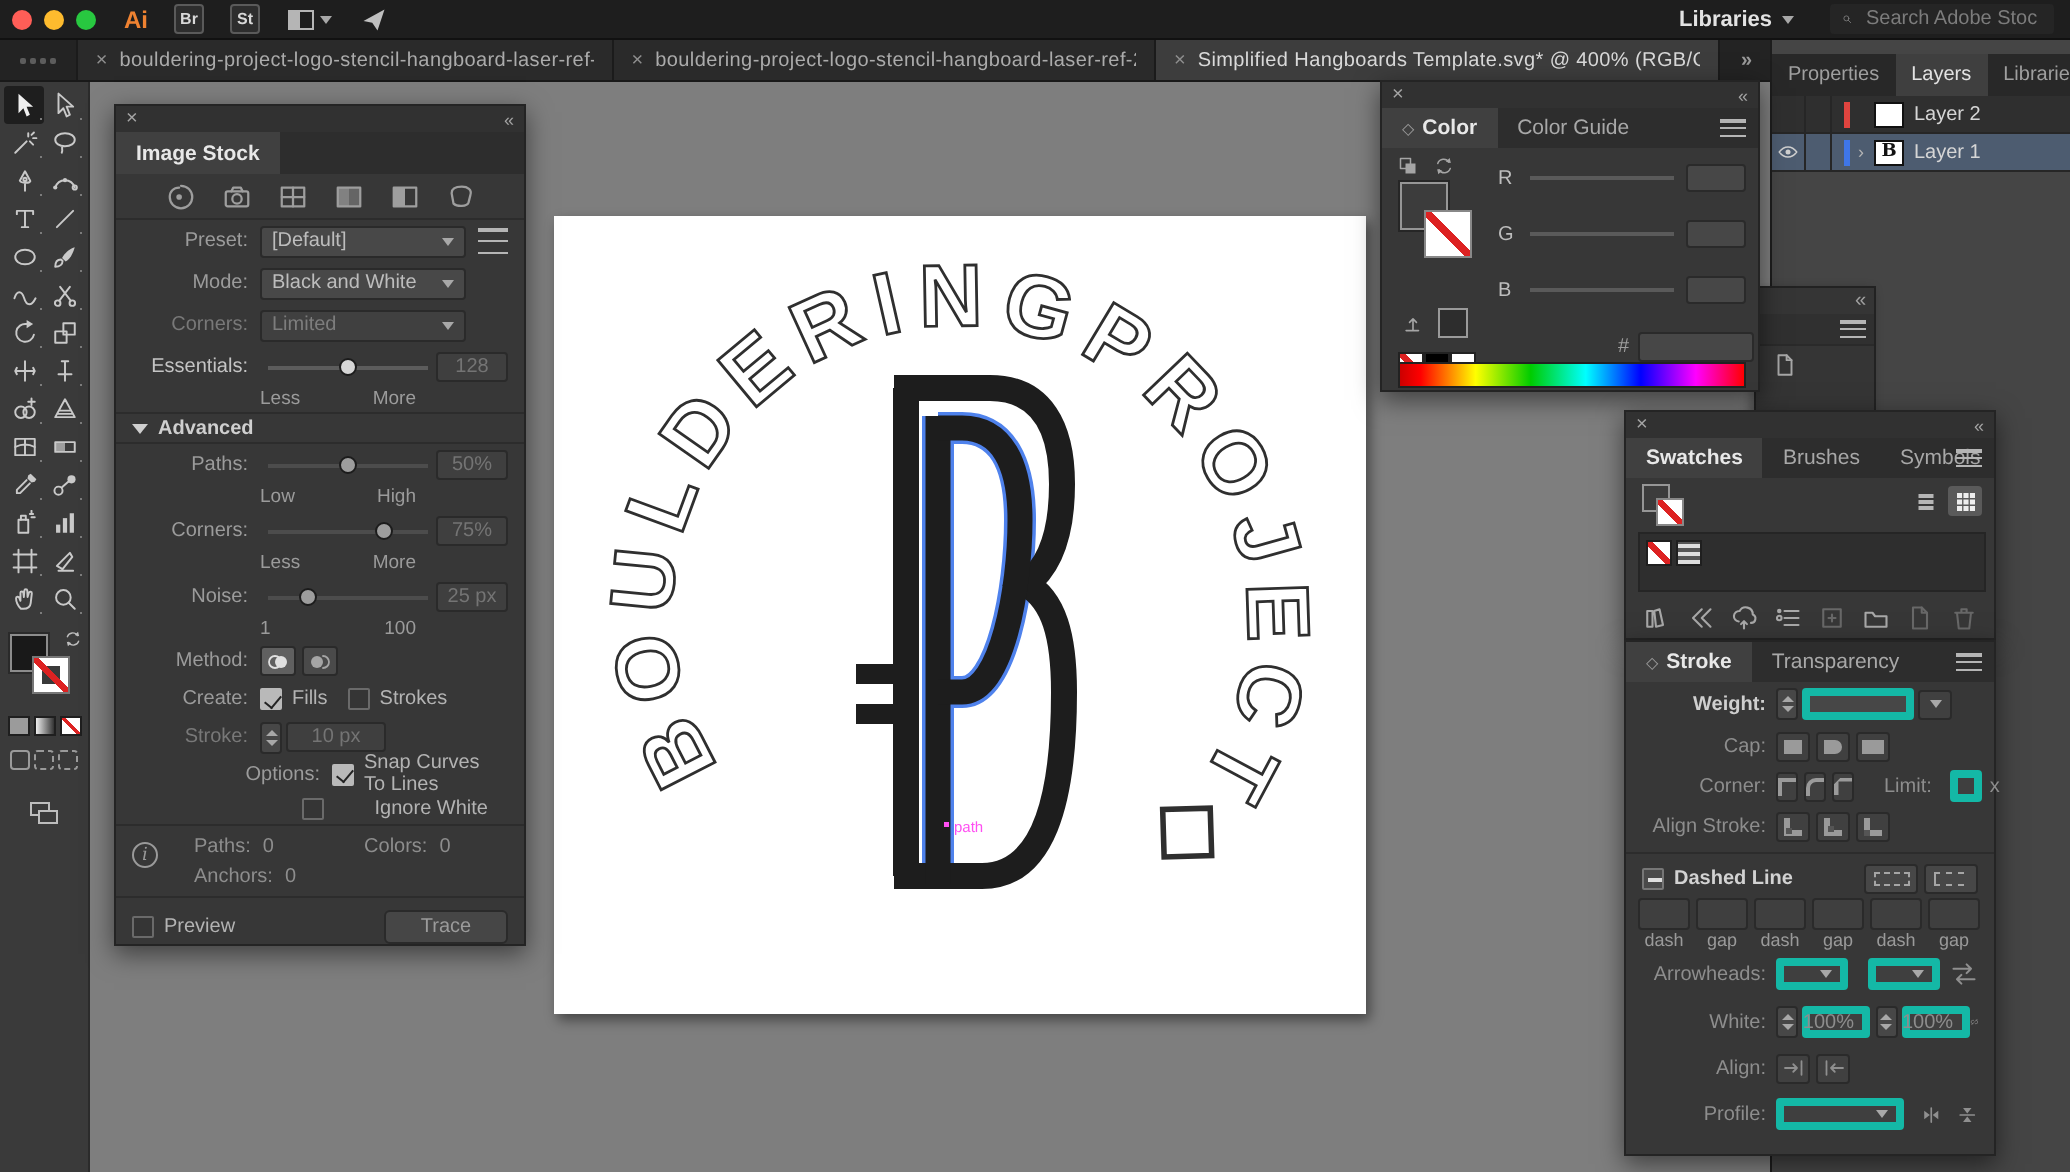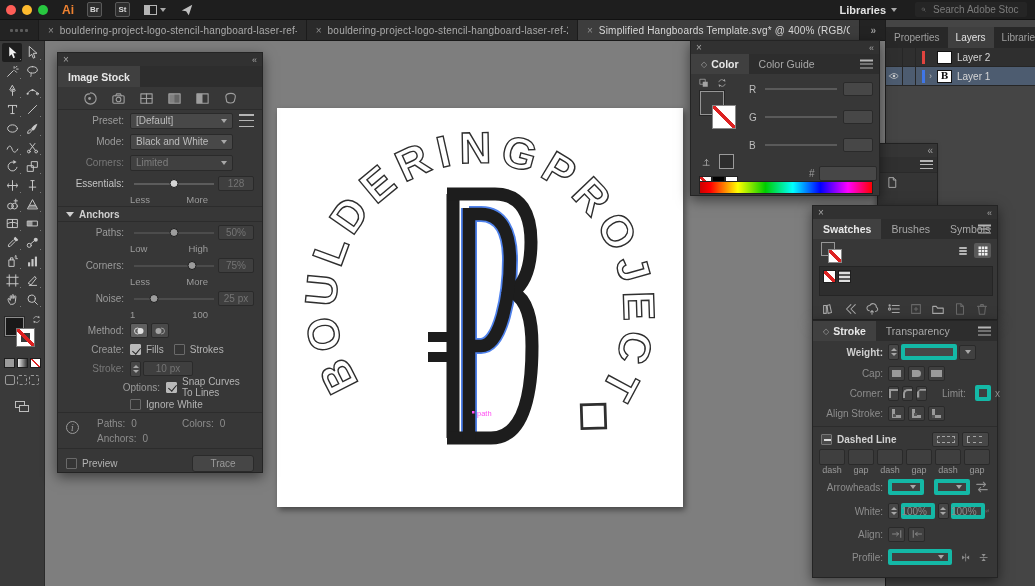--- a/index.html
+++ b/index.html
@@ -696,21 +696,21 @@
         </span>
       <span class="valbox">128</span>
     </div>
     <div class="it-sub">
         <span>Less</span>
         <span>More</span>
       </div>
 
     <div id="it-advanced">
       <span class="tri-down"></span>
-      <span>Anchors</span>
+      <span>Advanced</span>
     </div>
 
     <div class="it-row">
       <span class="it-label">Paths:</span>
       <span class="slider dim">
           <span class="knob" style="left: 50%;"></span>
         </span>
       <span class="valbox">50%</span>
     </div>
     <div class="it-sub">
@@ -774,21 +774,21 @@
           <i class="up"></i>
           <i class="dn"></i>
         </span>
       <span class="valbox" style="width:50px">10 px</span>
     </div>
     <div class="it-row" style="height:18px;padding-left:44px;">
       <span class="it-label">Options:</span>
       <span class="cb ck"></span>
       <span class="cblabel">Snap Curves To Lines</span>
     </div>
-    <div class="it-row" style="height:16px;">
+    <div class="it-row" style="height:16px;justify-content:space-between;">
       <span class="it-label"></span>
       <span class="cb"></span>
       <span class="cblabel">Ignore White</span>
     </div>
 
     <div id="it-stats">
       <span id="infoc">i</span>
       <div class="statcol" style="margin-left:8px;">
         <span class="statline">
             <span>Paths:</span>

